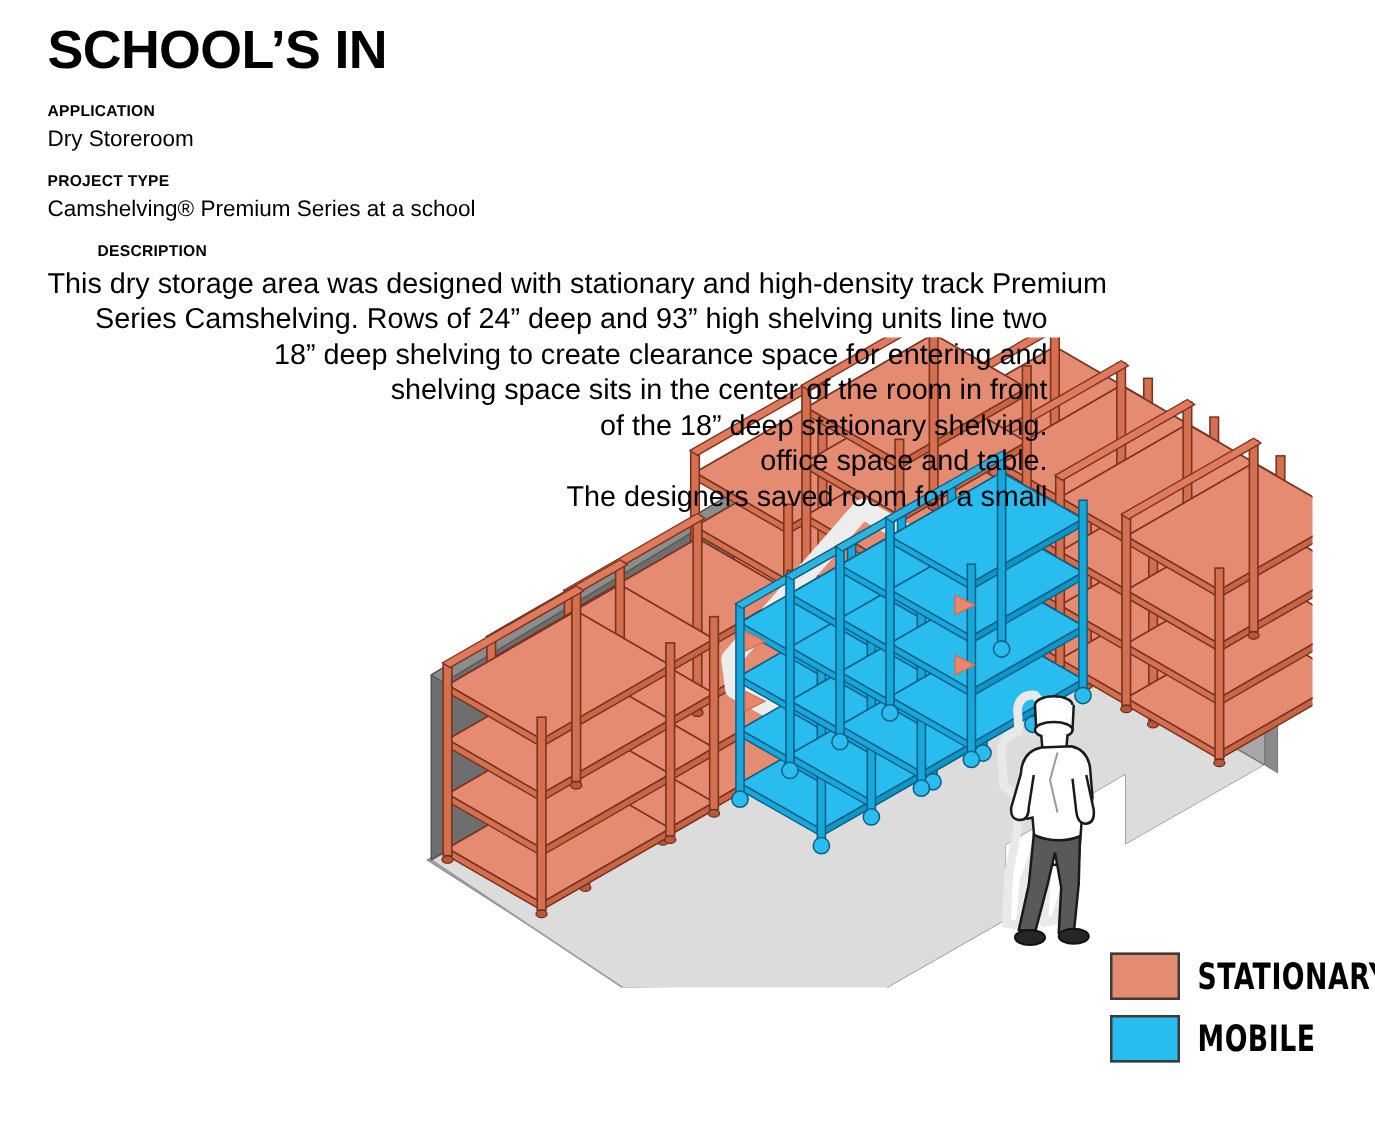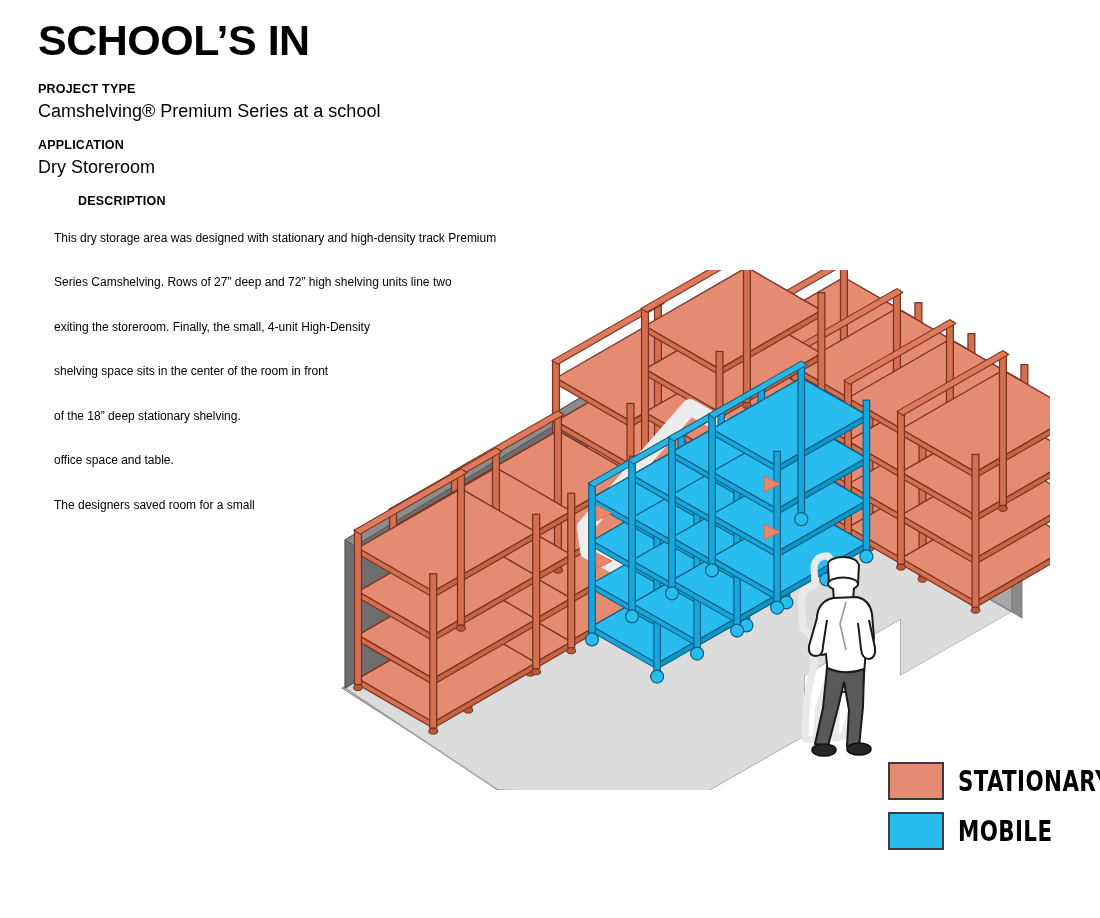--- a/index.html
+++ b/index.html
@@ -22,21 +22,21 @@
     line-height:1.35;margin:0 0 2px 0;
   }
   .field-value{
     font-size:18px;font-weight:normal;line-height:1.3;margin:0;
   }
   .desc-block{margin-top:4px;}
   .desc-label{
     font-size:12.5px;font-weight:bold;letter-spacing:0.2px;margin:0 0 4px 0;padding-left:40px;
   }
   .desc-line{
-    font-size:12px;line-height:28.5px;margin:16px;white-space:pre;
+    font-size:23px;line-height:28.5px;margin:0;white-space:pre;text-align:right;
   }
 
   
   .illo{position:absolute;left:0;top:0;width:1100px;height:918px;pointer-events:none;}
 
   
   .legend{position:absolute;left:888px;top:762px;}
   .legend-row{display:flex;align-items:center;margin-bottom:12px;}
   .swatch{
     width:56px;height:38px;border:2px solid #3b3b3b;box-sizing:border-box;
@@ -251,34 +251,34 @@
       </g>
 
     </g>
   </svg>
 
   <div class="textcol">
 
     <h1 class="title">SCHOOL’S IN</h1>
 
     <div class="field">
+      <div class="field-label">APPLICATION</div>
+      <div class="field-value">Dry Storeroom</div>
+    </div>
+
+    <div class="field">
       <div class="field-label">PROJECT TYPE</div>
       <div class="field-value">Camshelving® Premium Series at a school</div>
-    </div>
-
-    <div class="field">
-      <div class="field-label">APPLICATION</div>
-      <div class="field-value">Dry Storeroom</div>
     </div>
 
     <div class="desc-block">
       <div class="desc-label">DESCRIPTION</div>
       <p class="desc-line">This dry storage area was designed with stationary and high-density track Premium</p>
-      <p class="desc-line">Series Camshelving. Rows of 27” deep and 72” high shelving units line two</p>
-      <p class="desc-line">exiting the storeroom. Finally, the small, 4-unit High-Density</p>
+      <p class="desc-line">Series Camshelving. Rows of 24” deep and 93” high shelving units line two</p>
+      <p class="desc-line">18” deep shelving to create clearance space for entering and</p>
       <p class="desc-line">shelving space sits in the center of the room in front</p>
       <p class="desc-line">of the 18” deep stationary shelving.</p>
       <p class="desc-line">office space and table.</p>
       <p class="desc-line">The designers saved room for a small</p>
     </div>
   </div>
 
   <div class="legend">
     <div class="legend-row">
       <span class="swatch" style="background:#E58B72"></span>

